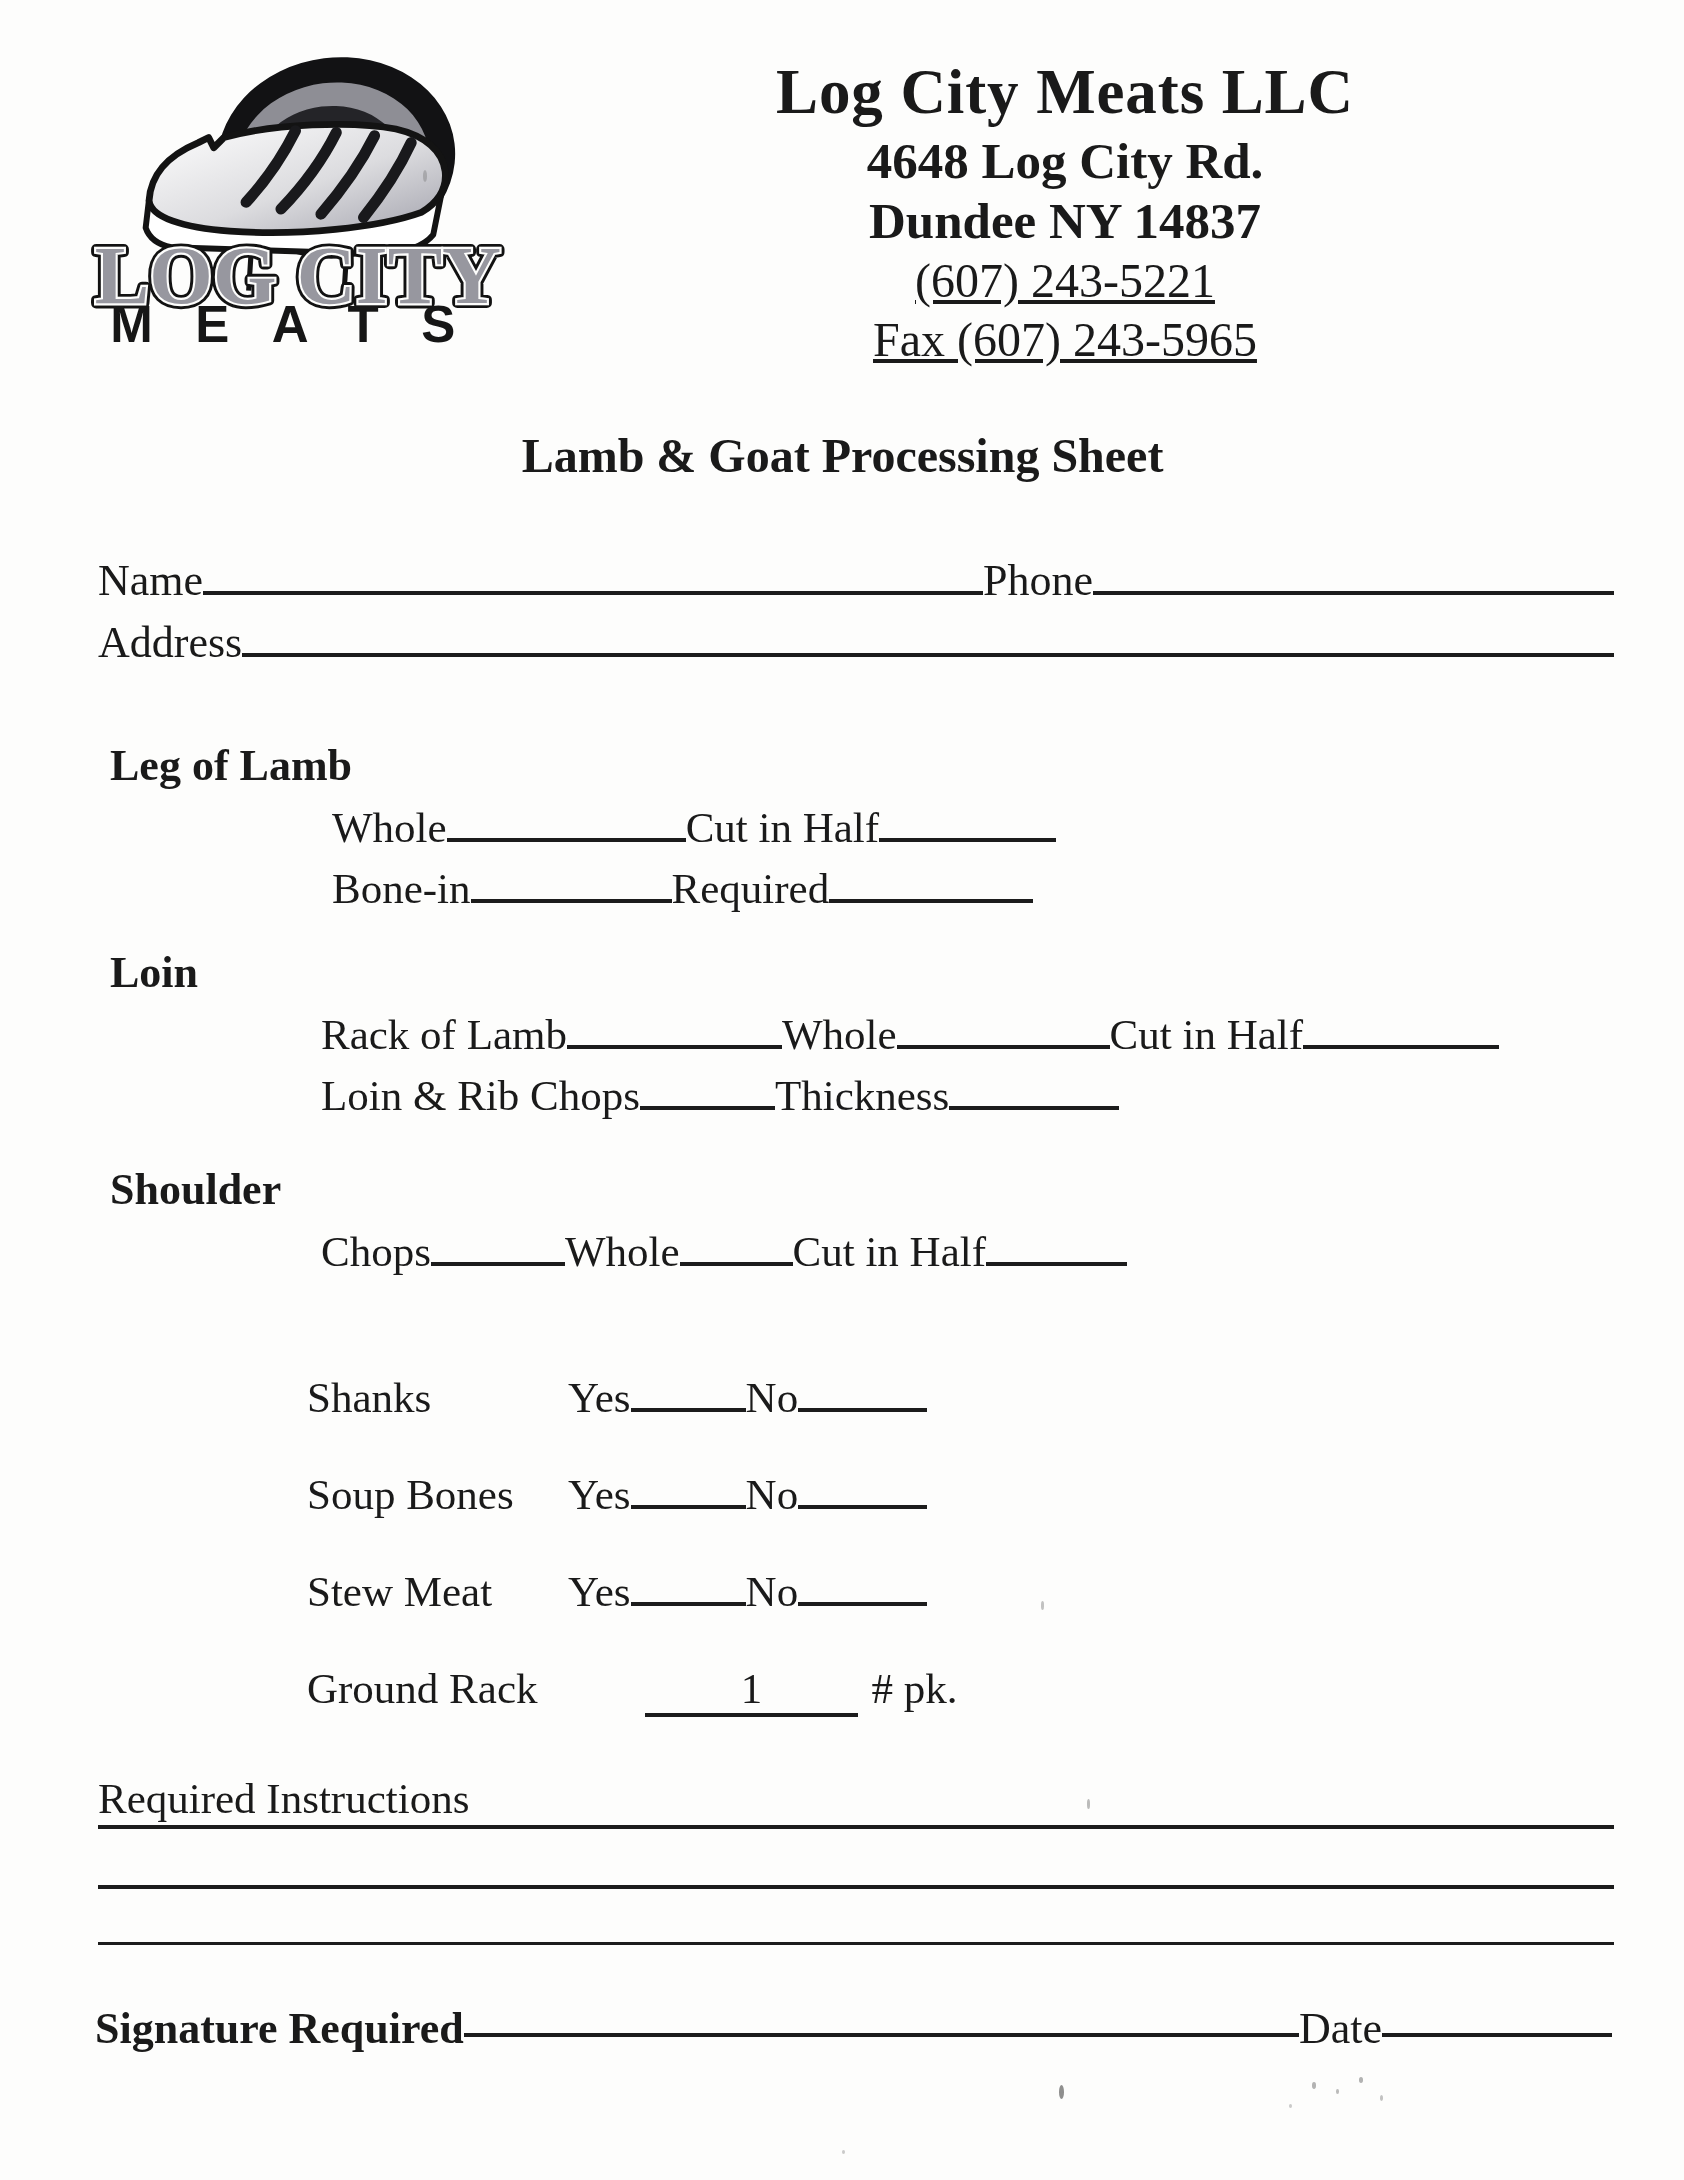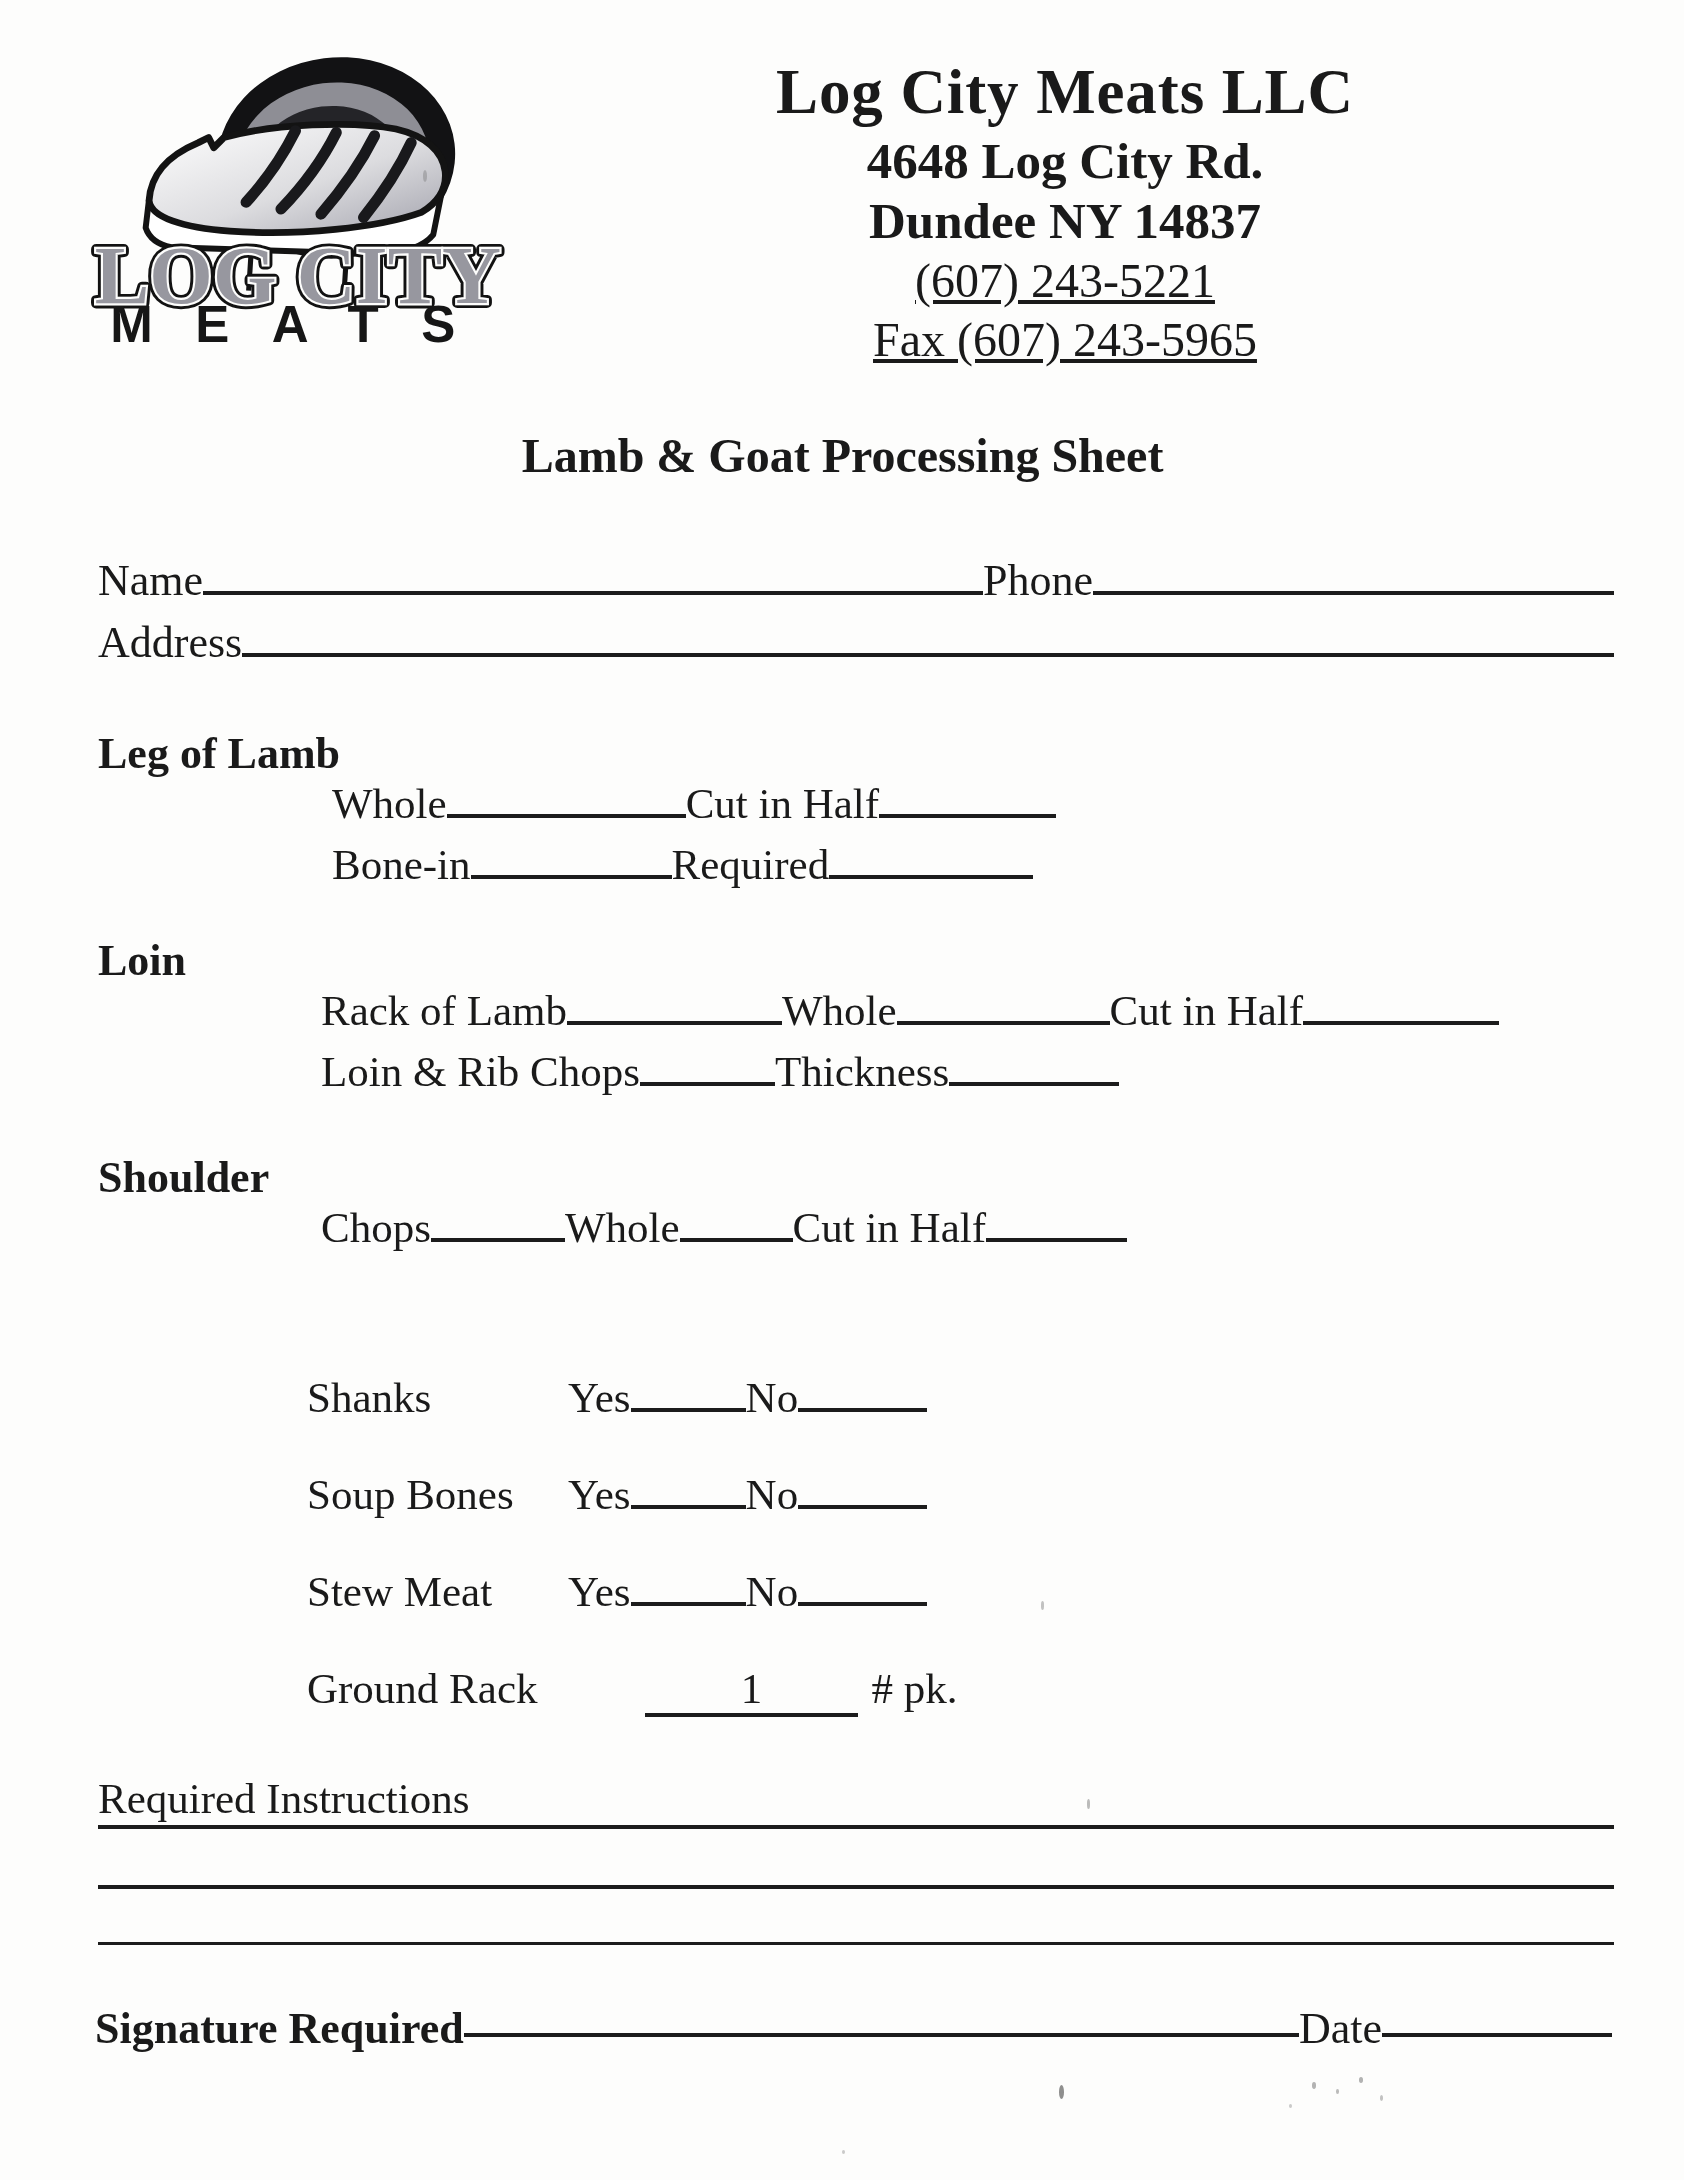--- a/index.html
+++ b/index.html
@@ -24,21 +24,21 @@
   
   .row{display:flex;align-items:baseline;}
   .blank{display:inline-block;height:6.8px;border-bottom:4.3px solid #1c1c1c;margin-bottom:-6.8px;}
   .grow{flex:1 1 auto;}
   .lbl{white-space:pre;}
   
   .contact{position:absolute;left:98px;top:555px;width:1516px;font-size:44px;}
   .contact .row + .row{margin-top:11px;}
   
   .section{position:absolute;left:98px;width:1499px;}
-  .section h2{margin:0;font-size:44px;font-weight:bold;line-height:51px;}
+  .section h2{margin:12px;font-size:44px;font-weight:bold;line-height:51px;}
   .sec-rows{margin-left:223px;font-size:43px;}
   .sec-rows .row{height:61px;}
   #sec-leg{top:728px;}
   #sec-leg .sec-rows{margin-left:234px;}
   #sec-loin{top:935px;}
   #sec-shoulder{top:1152px;}
   
   .options{position:absolute;left:307px;width:1193px;font-size:43px;}
   .opt-row{position:absolute;left:0;display:flex;align-items:baseline;}
   .opt-label{display:inline-block;width:261px;}

